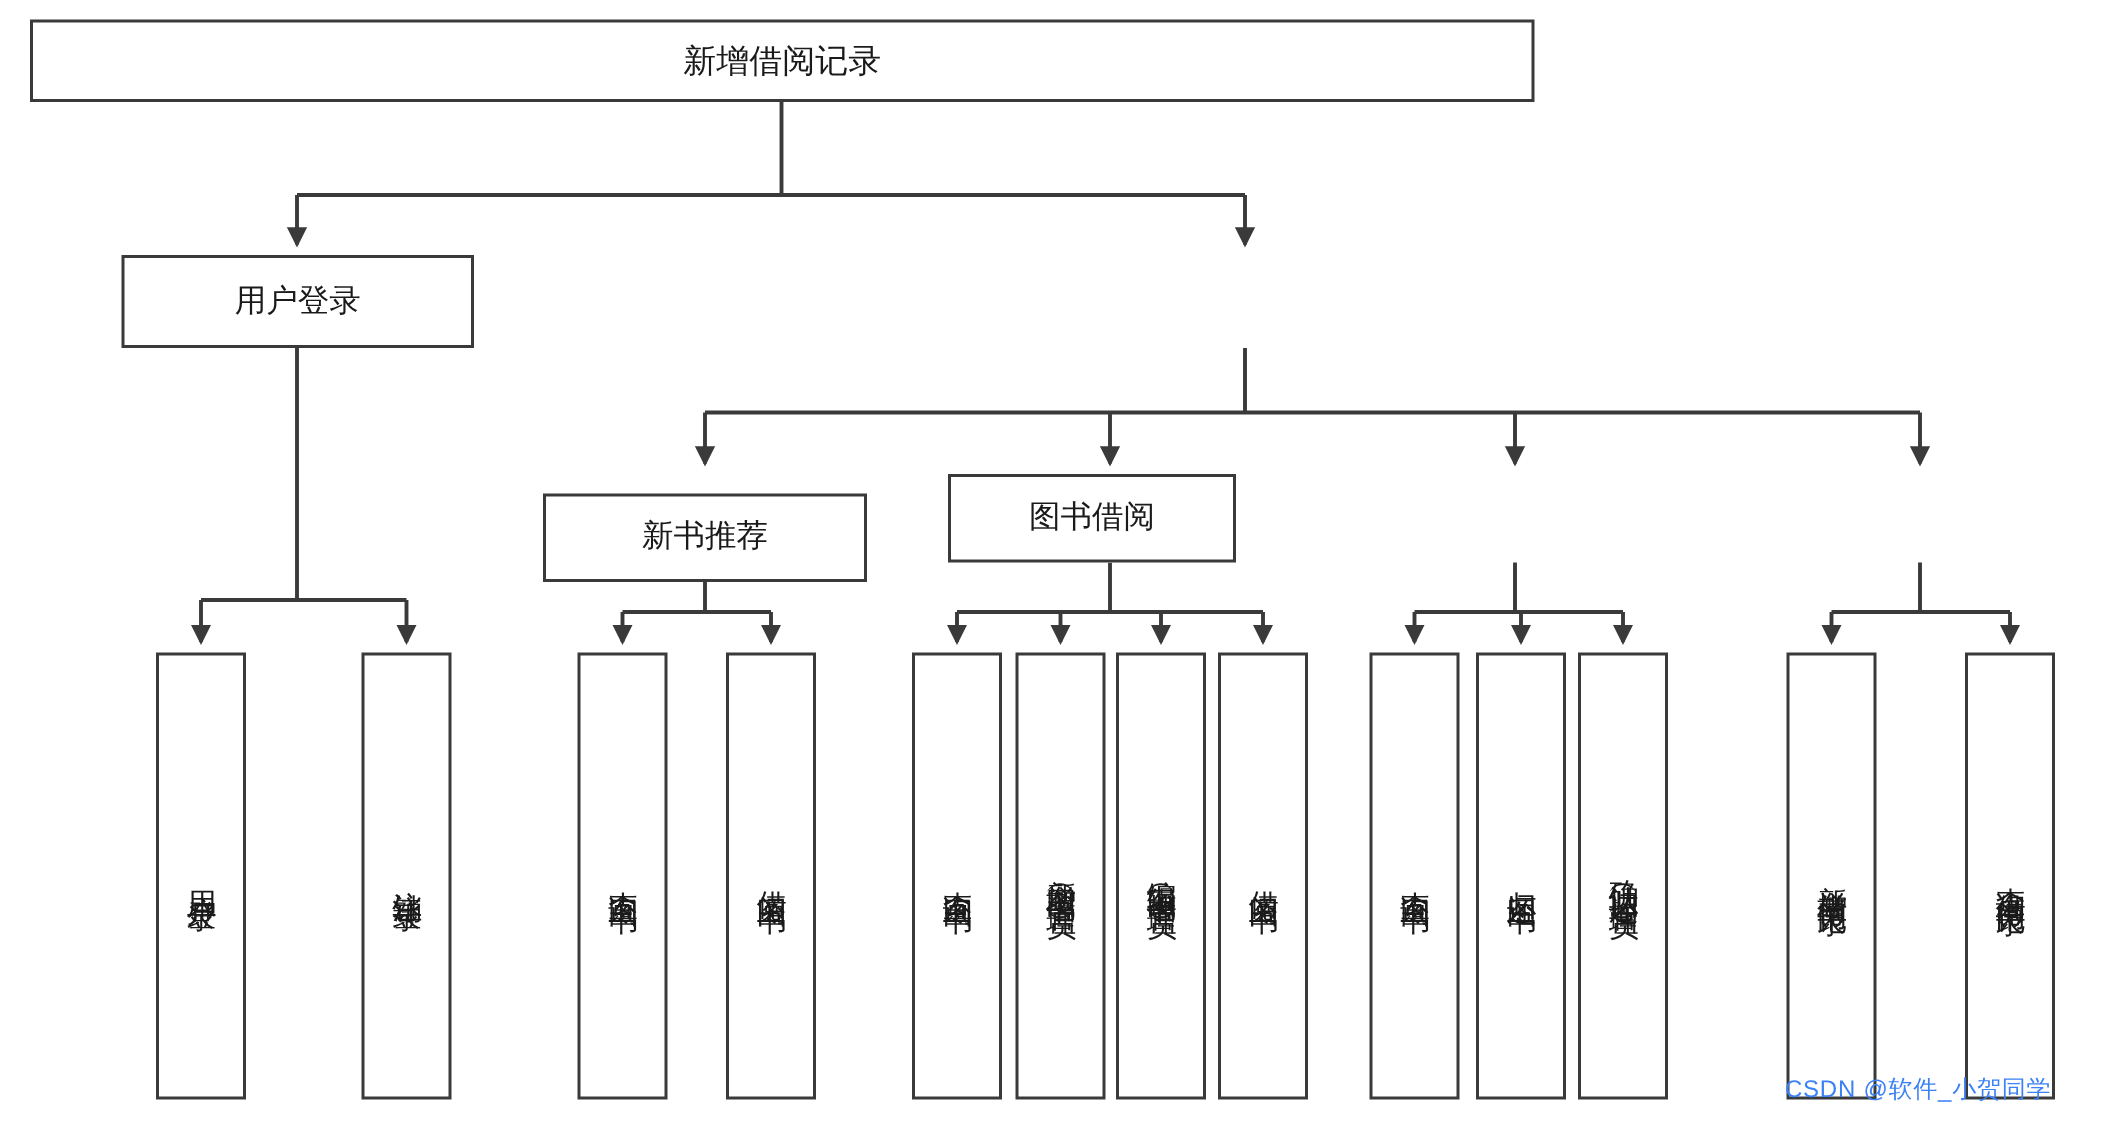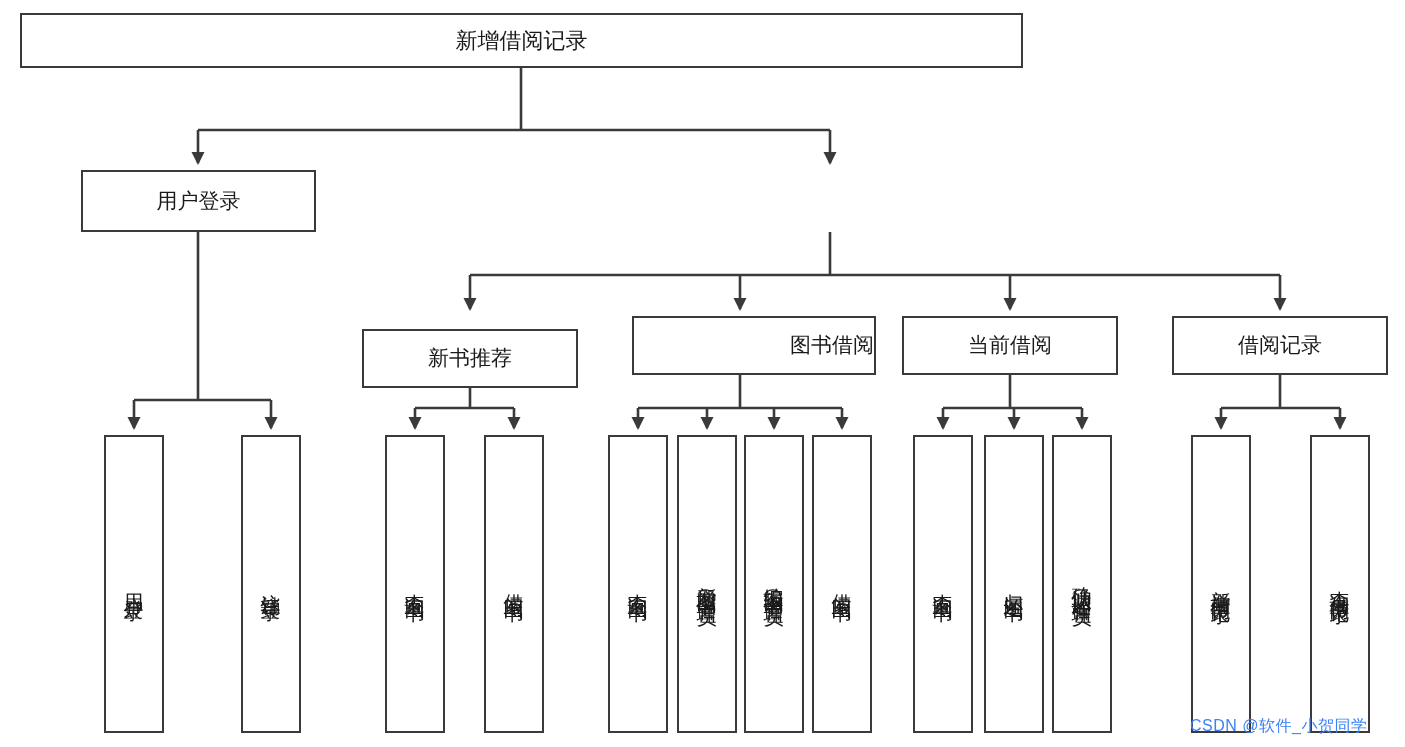--- a/index.html
+++ b/index.html
@@ -126,28 +126,22 @@
     <span class="lbl">新增借阅记录</span>
   </div>
 
   <div class="node horiz" style="left:81px; top:170px; width:235px; height:62px;">
     <span class="lbl">用户登录</span>
   </div>
 
   <div class="node horiz" style="left:362px; top:329px; width:216px; height:59px;">
     <span class="lbl">新书推荐</span>
   </div>
-  <div class="node horiz" style="left:632px; top:316px; width:244px; height:59px;justify-content:flex-end;">
+  <div class="node horiz" style="left:632px; top:316px; width:192px; height:59px;">
     <span class="lbl">图书借阅</span>
-  </div>
-  <div class="node horiz" style="left:902px; top:316px; width:216px; height:59px;">
-    <span class="lbl">当前借阅</span>
-  </div>
-  <div class="node horiz" style="left:1172px; top:316px; width:216px; height:59px;">
-    <span class="lbl">借阅记录</span>
   </div>
 
   <div class="node vert" style="left:104px; top:435px; width:60px; height:298px;">
     <span class="lbl">用户登录</span>
   </div>
   <div class="node vert" style="left:241px; top:435px; width:60px; height:298px;">
     <span class="lbl">注销登录</span>
   </div>
   <div class="node vert" style="left:385px; top:435px; width:60px; height:298px;">
     <span class="lbl">查询图书</span>

